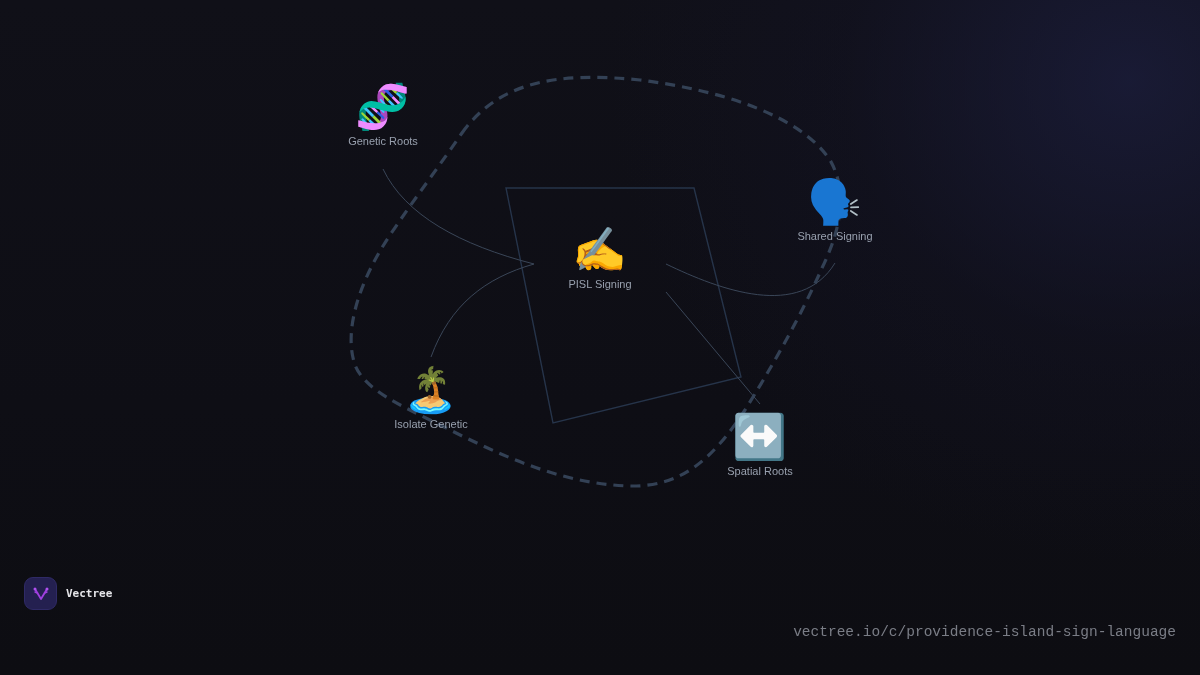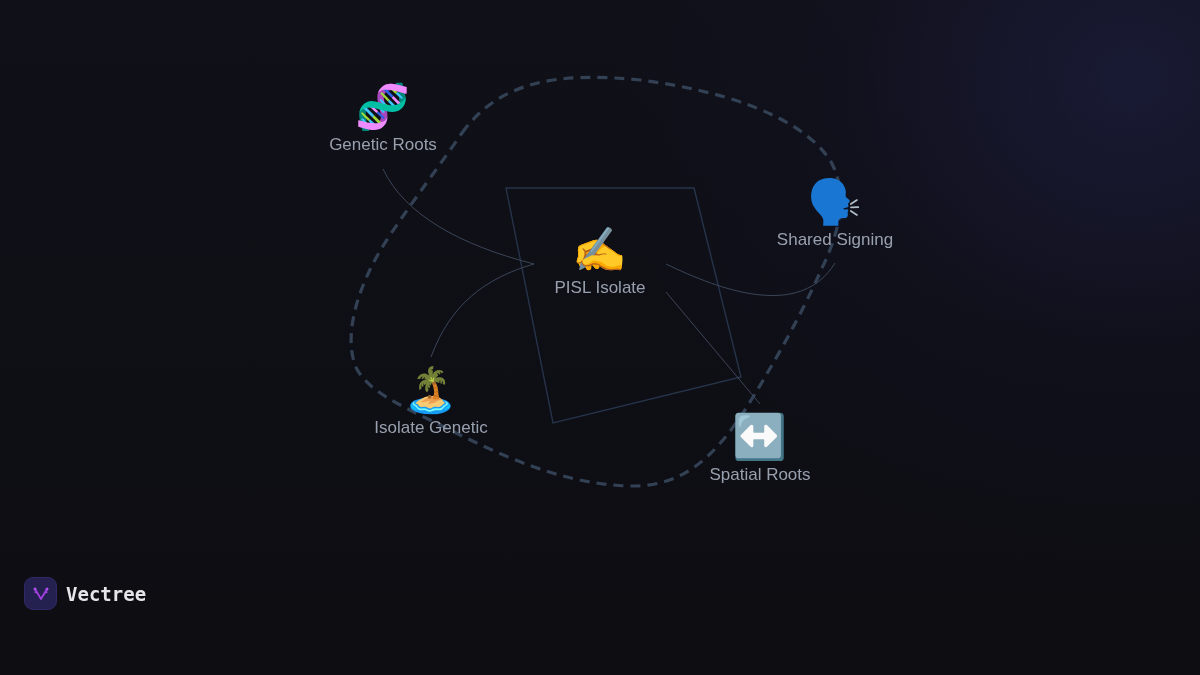--- a/index.html
+++ b/index.html
@@ -34,21 +34,21 @@
       align-items: center;
       cursor: pointer;
     }
     .node .emoji {
       font-size: 44px;
       line-height: 50px;
       height: 50px;
     }
     .node .label {
       margin-top: 3px;
-      font-size: 17px;
+      font-size: 11px;
       color: #98a0ae;
       white-space: nowrap;
       font-family: "Liberation Sans", sans-serif;
     }
     .brand {
       position: absolute;
       left: 24px;
       top: 577px;
       display: flex;
       align-items: center;
@@ -61,21 +61,21 @@
       border: 1px solid #2f2a66;
       box-sizing: border-box;
       display: flex;
       align-items: center;
       justify-content: center;
     }
     .brand-name {
       margin-left: 9px;
       font-family: "DejaVu Sans Mono", monospace;
       font-weight: bold;
-      font-size: 19px;
+      font-size: 11px;
       color: #e6e6ea;
     }
     .title {
       position: absolute;
       left: 24px;
       top: 610px;
       font-family: "DejaVu Sans Mono", monospace;
       font-weight: bold;
       font-size: 36px;
       letter-spacing: -1.4px;
@@ -118,21 +118,21 @@
     <path d="M 666 292 L 760 404" fill="none" stroke="#3a4658" stroke-width="1"></path>
   </svg>
 
   <div class="node" style="left:383px; top:82px;">
     <span class="emoji">🧬</span>
     <span class="label">Genetic Roots</span>
   </div>
 
   <div class="node" style="left:600px; top:225px;">
     <span class="emoji">✍️</span>
-    <span class="label">PISL Isolate</span>
+    <span class="label">PISL Signing</span>
   </div>
 
   <div class="node" style="left:835px; top:177px;">
     <span class="emoji">🗣️</span>
     <span class="label">Shared Signing</span>
   </div>
 
   <div class="node" style="left:431px; top:365px;">
     <span class="emoji">🏝️</span>
     <span class="label">Isolate Genetic</span>
@@ -149,14 +149,15 @@
         <path d="M4 5 L10 15 L16 5" fill="none" stroke="#a040e0" stroke-width="1.8" stroke-linecap="round" stroke-linejoin="round"></path>
         <path d="M6.5 9 L4 8 M13.5 9 L16 8" fill="none" stroke="#a040e0" stroke-width="1.4" stroke-linecap="round"></path>
         <circle cx="4" cy="5" r="1.5" fill="#b050f0"></circle>
         <circle cx="16" cy="5" r="1.5" fill="#b050f0"></circle>
       </svg>
     </div>
     <span class="brand-name">Vectree</span>
   </div>
 
 
+  <div class="url">vectree.io/c/providence-island-sign-language</div>
 
 </div>
 
 </body></html>

